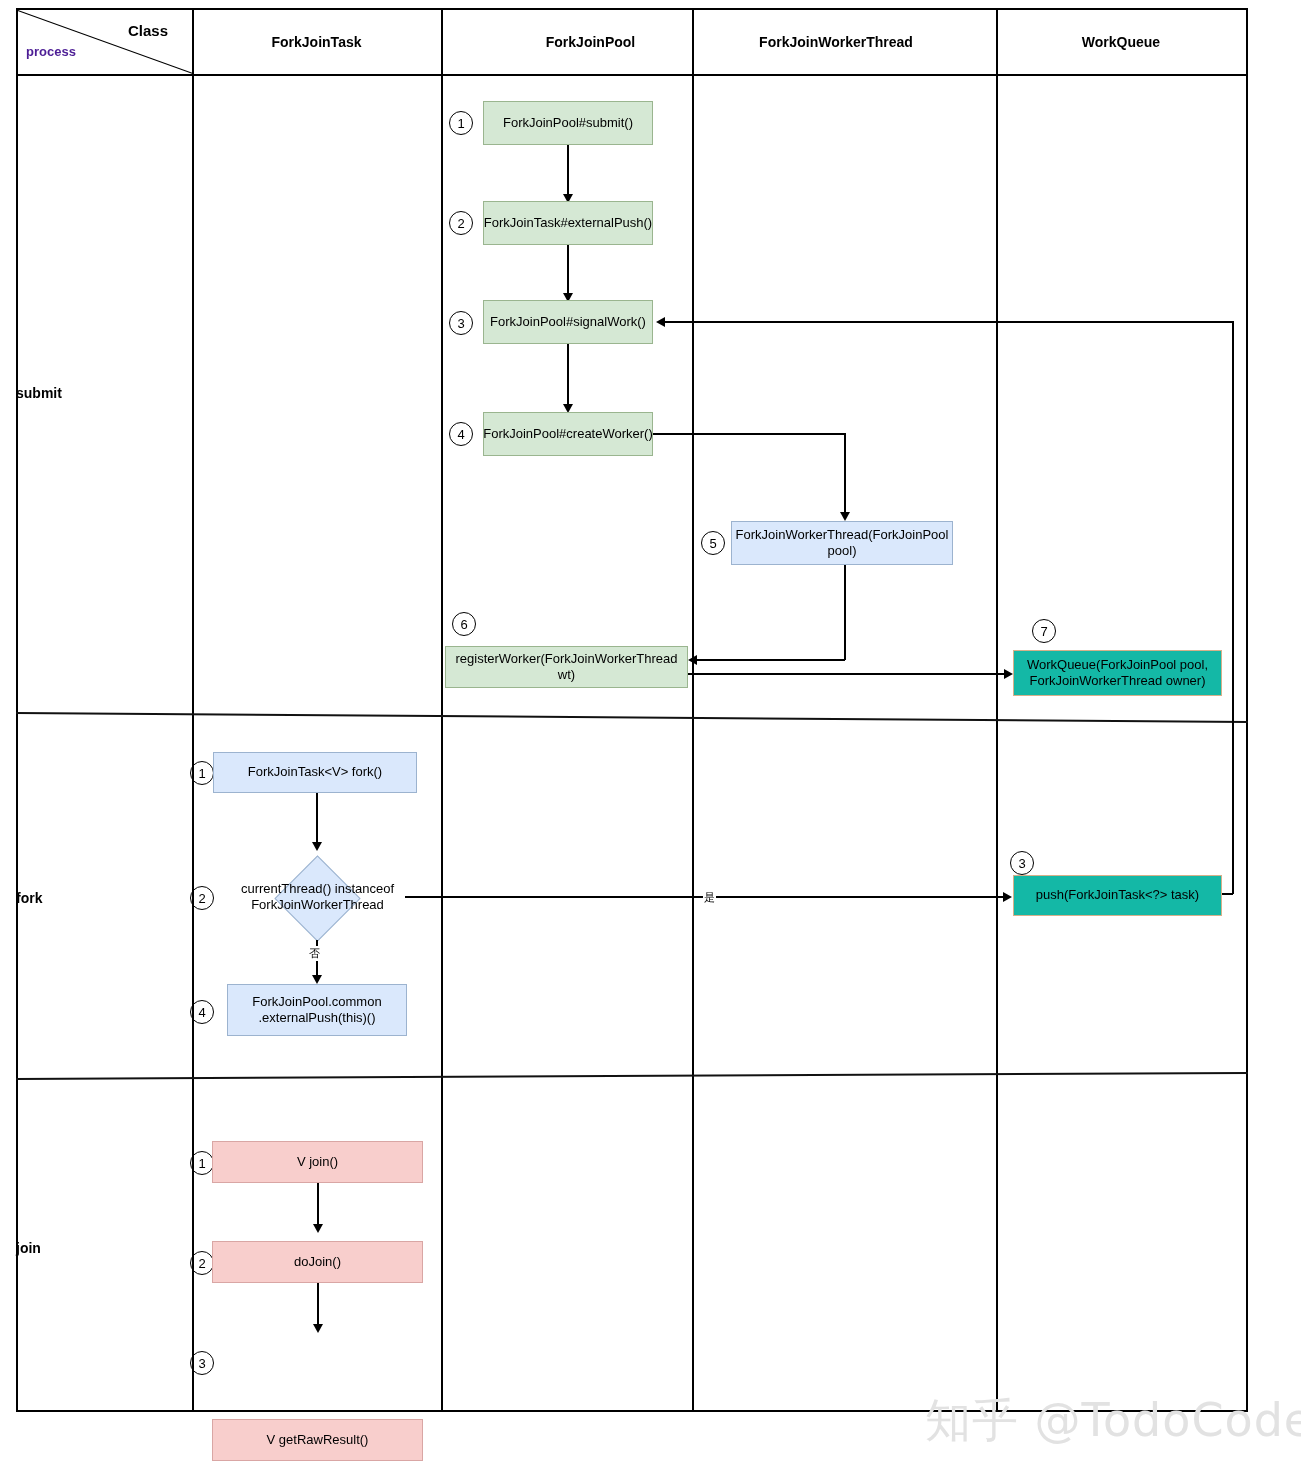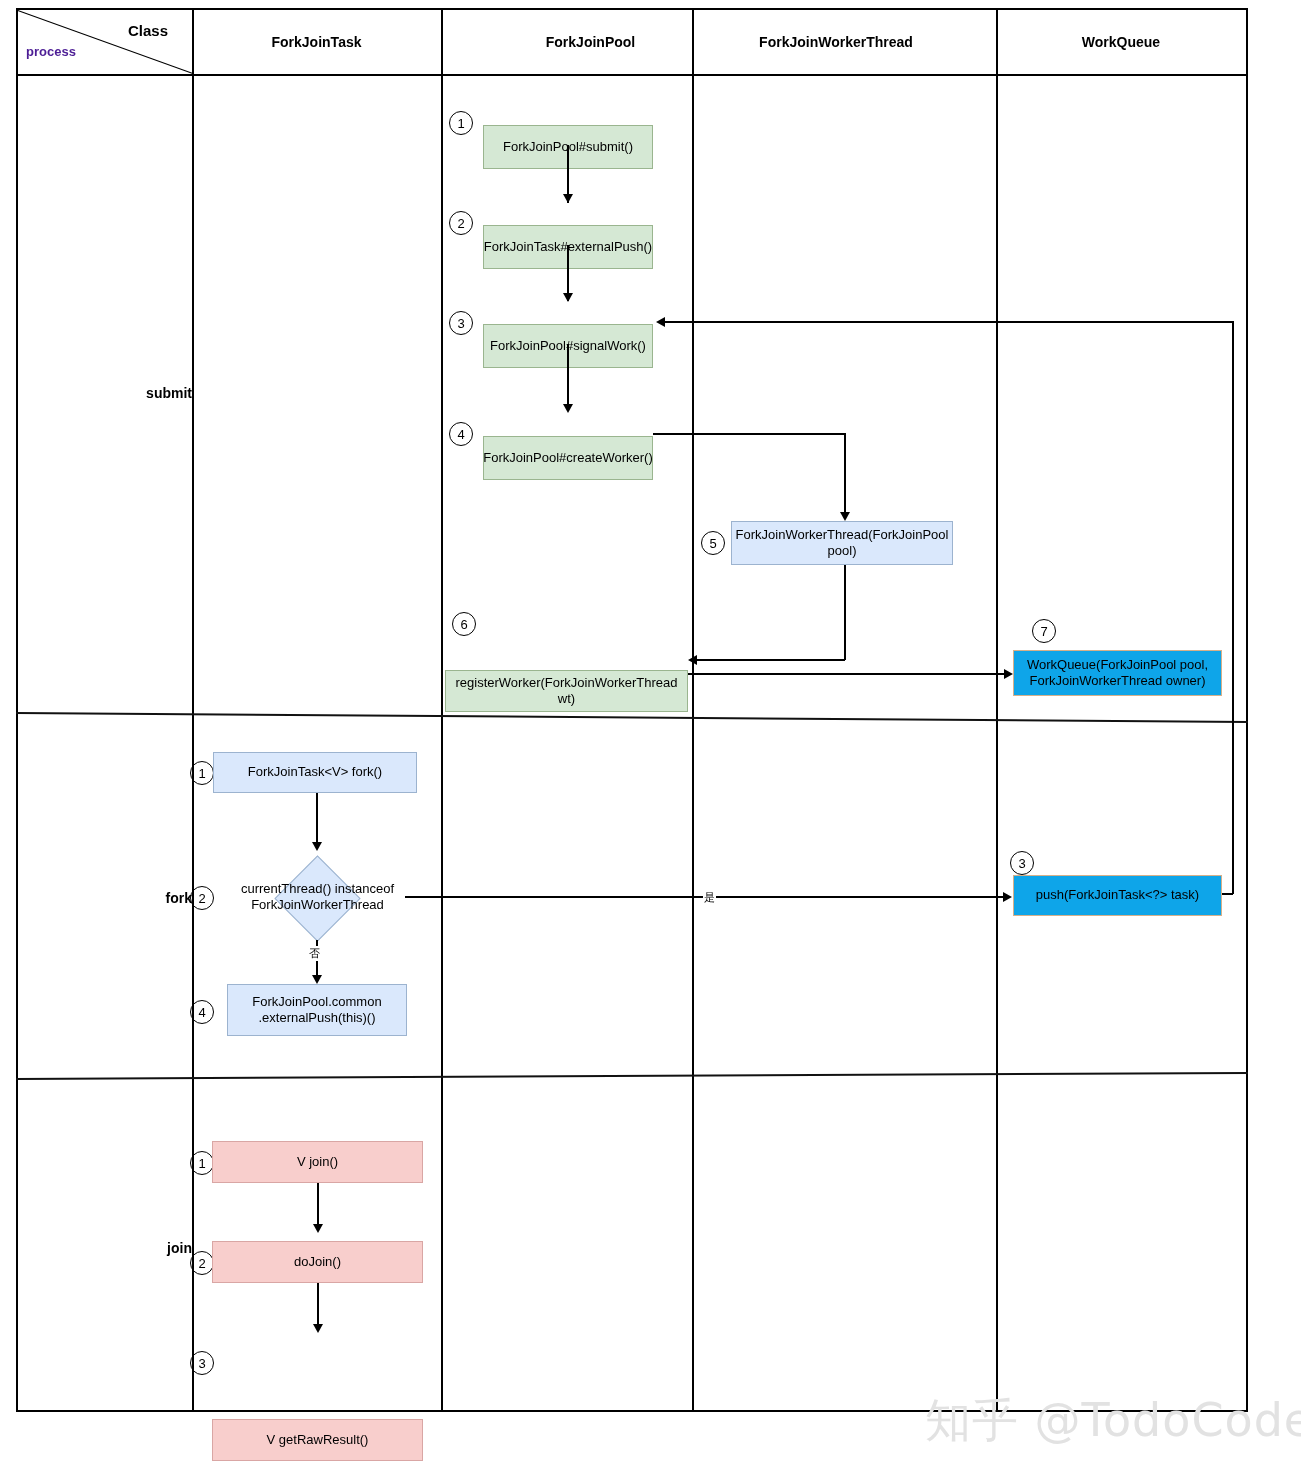--- a/index.html
+++ b/index.html
@@ -13,34 +13,34 @@
   .slant{position:absolute;height:2px;background:#111;transform-origin:0 0;}
 
   .diag-split{position:absolute;height:1px;background:#000;transform-origin:0 0;}
 
   
   .colhead{
     position:absolute;text-align:center;font-weight:bold;font-size:14px;color:#000;
     line-height:1.2;
   }
   .rowhead{
-    position:absolute;text-align:right;font-weight:bold;font-size:14px;color:#000;
+    position:absolute;text-align:left;font-weight:bold;font-size:14px;color:#000;
   }
   .corner-class{position:absolute;font-weight:bold;font-size:15px;color:#000;}
   .corner-process{position:absolute;font-weight:bold;font-size:13px;color:#4c1d95;}
 
   
   .node{
     position:absolute;box-sizing:border-box;border:1px solid #888;
     display:flex;align-items:center;justify-content:center;text-align:center;
     font-size:13px;color:#000;line-height:1.25;padding:2px 4px;
   }
-  .green{background:#d5e8d4;border-color:#9ab58f;margin-top:24px;}
+  .green{background:#d5e8d4;border-color:#9ab58f;}
   .blue{background:#dae8fc;border-color:#9cb3cf;}
-  .orange{background:#0ea5e9;border-color:#d6b08a;}
+  .orange{background:#14b8a6;border-color:#d6b08a;}
   .red{background:#f8cecc;border-color:#d9a6a4;}
 
   .diamond{
     position:absolute;background:#dae8fc;border:1px solid #9cb3cf;
     transform:rotate(45deg);
   }
   .diamond-label{
     position:absolute;text-align:center;font-size:13px;color:#000;line-height:1.25;
     display:flex;align-items:center;justify-content:center;
   }

